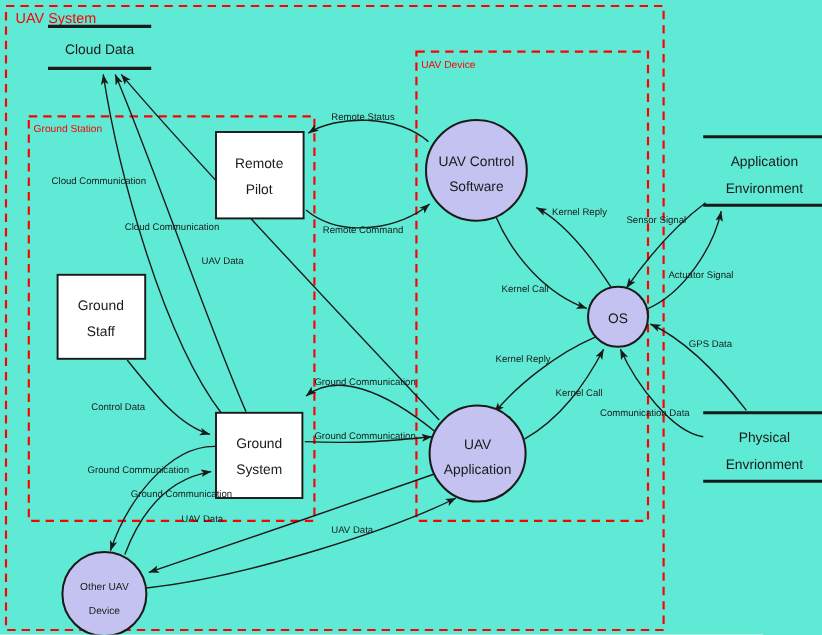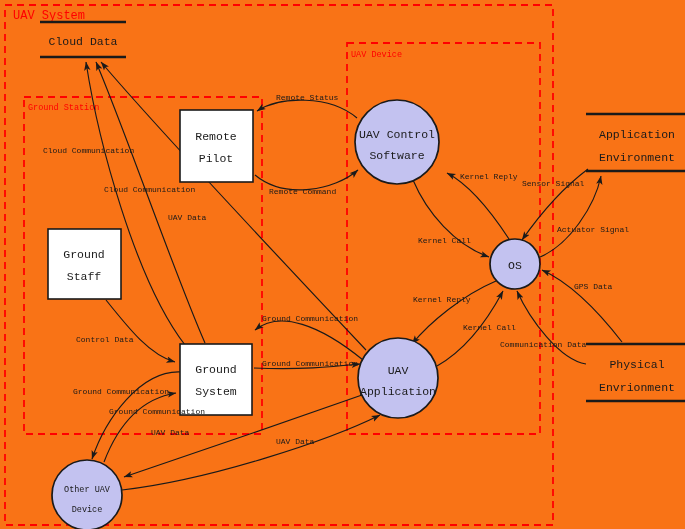--- a/index.html
+++ b/index.html
@@ -4,22 +4,22 @@
 <style>
   html, body {
     margin: 0;
     padding: 0;
     background: #ffffff;
   }
   #canvas {
     position: relative;
     width: 685px;
     height: 529px;
-    background: #f97316;
-    font-family: Liberation Mono, monospace;
+    background: #5eead4;
+    font-family: Liberation Sans, sans-serif;
     overflow: hidden;
   }
   #diagram-svg {
     position: absolute;
     left: 0; top: 0;
     width: 685px;
     height: 529px;
   }
   .grp-label {
     font-size: 8.5px;

